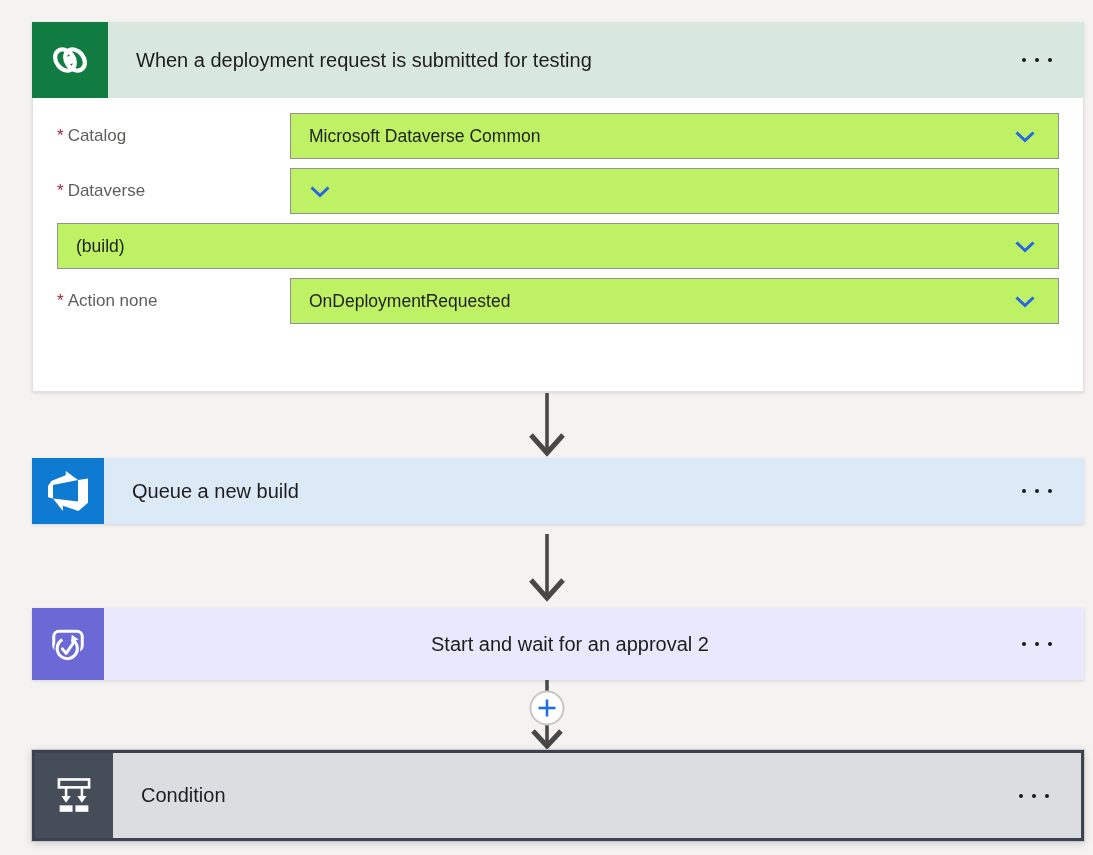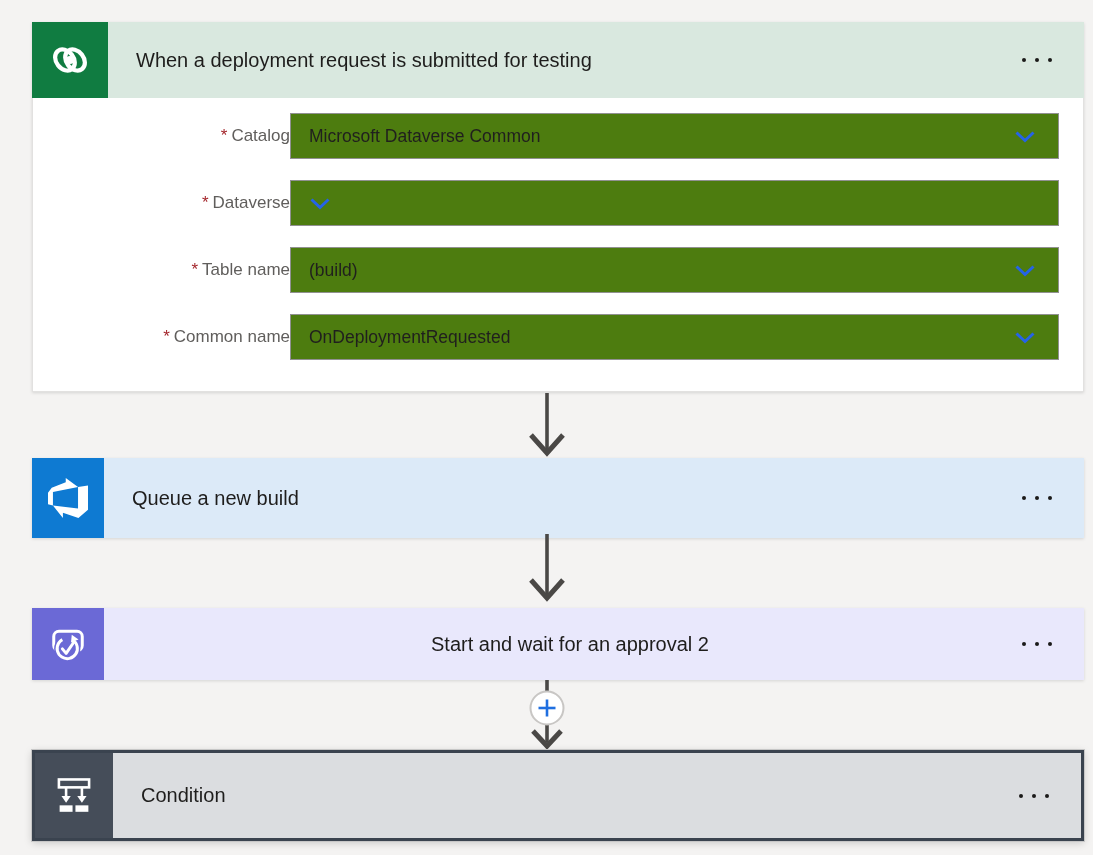--- a/index.html
+++ b/index.html
@@ -20,32 +20,32 @@
   .dot { width:4px; height:4px; border-radius:50%; background:#1B1A19; }
 
   
   .trigger-card { top:22px; height:370px; }
   .trigger-header { height:76px; background:var(--trigger_header_bg,#D9E8DF); display:flex; align-items:center; }
   .trigger-icon { width:76px; height:76px; background:var(--trigger_icon_bg,#107C41); display:flex; align-items:center; justify-content:center; }
   .trigger-body {
     height:294px; background:#fff; border:1px solid var(--card_border,#E2E1E0); border-top:none;
     padding:18px 24px 0 24px;
   }
-  .field-row { display:flex; align-items:center; height:40px; margin-bottom:27px;text-align:right; }
+  .field-row { display:flex; align-items:center; height:40px; margin-bottom:15px; }
   .field-label { width:233px; font-size:17px; color:var(--label_text,#605E5C); }
   .asterisk { color:var(--asterisk,#A4262C); margin-right:4px; }
   .dropdown {
-    flex:1 1 auto; height:46px; background:#4d7c0f; border:1px solid var(--dropdown_border,#919191);
+    flex:1 1 auto; height:46px; background:#bef264; border:1px solid var(--dropdown_border,#919191);
     display:flex; align-items:center; justify-content:space-between;
     padding:0 22px 0 18px; cursor:pointer;
   }
   .dropdown-value { font-size:17.5px; color:#201F1E; }
 
   
-  .queue-card    { top:458px; height:80px; background:var(--action1_bg,#DCEAF8); cursor:pointer; }
+  .queue-card    { top:458px; height:66px; background:var(--action1_bg,#DCEAF8); cursor:pointer; }
   .queue-icon    { width:72px; background:var(--action1_icon_bg,#0E7AD2); }
   .approval-card { top:608px; height:72px; background:var(--action2_bg,#E9E8FC); cursor:pointer;text-align:center; }
   .approval-icon { width:72px; background:var(--action2_icon_bg,#6B69D6); }
 
   
   .condition-card {
     top:750px; height:91px; background:var(--condition_bg,#DBDDE0);
     border:3px solid var(--condition_border,#3A434F);
     box-shadow:0 0 0 1px #C7C7C7, 0 2px 8px rgba(0,0,0,.18);
     cursor:pointer;
@@ -103,34 +103,31 @@
           <span class="asterisk">*</span><span>Dataverse</span>
         </div>
         <div class="dropdown">
           <svg width="22" height="13" viewBox="0 0 22 13">
               <path d="M2.5 2.5 L11 10.5 L19.5 2.5" fill="none" stroke="var(--chevron_blue,#2563E8)" stroke-width="3"></path>
             </svg>
         </div>
       </div>
 
       <div class="field-row">
+        <div class="dropdown">
+          <span class="dropdown-value">(build)</span>
+          <svg width="22" height="13" viewBox="0 0 22 13">
+              <path d="M2.5 2.5 L11 10.5 L19.5 2.5" fill="none" stroke="var(--chevron_blue,#2563E8)" stroke-width="3"></path>
+            </svg>
+        </div>
+      </div>
+
+      <div class="field-row">
         <div class="field-label">
-          <span class="asterisk">*</span><span>Table name</span>
-        </div>
-        <div class="dropdown">
-          <span class="dropdown-value">(build)</span>
-          <svg width="22" height="13" viewBox="0 0 22 13">
-              <path d="M2.5 2.5 L11 10.5 L19.5 2.5" fill="none" stroke="var(--chevron_blue,#2563E8)" stroke-width="3"></path>
-            </svg>
-        </div>
-      </div>
-
-      <div class="field-row">
-        <div class="field-label">
-          <span class="asterisk">*</span><span>Common name</span>
+          <span class="asterisk">*</span><span>Action none</span>
         </div>
         <div class="dropdown">
           <span class="dropdown-value">OnDeploymentRequested</span>
           <svg width="22" height="13" viewBox="0 0 22 13">
               <path d="M2.5 2.5 L11 10.5 L19.5 2.5" fill="none" stroke="var(--chevron_blue,#2563E8)" stroke-width="3"></path>
             </svg>
         </div>
       </div>
 
     </div>

